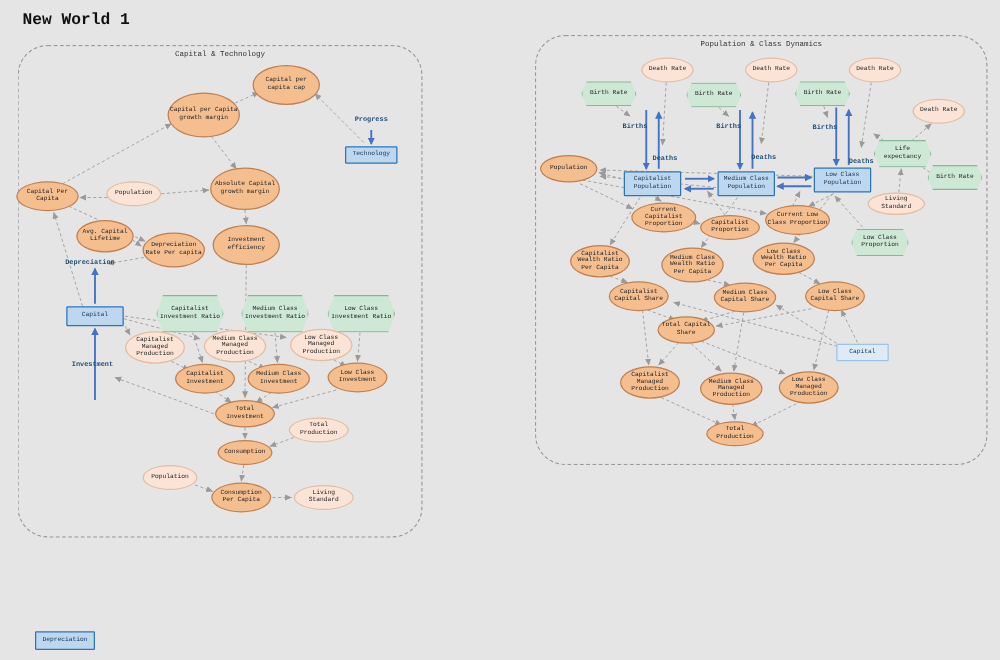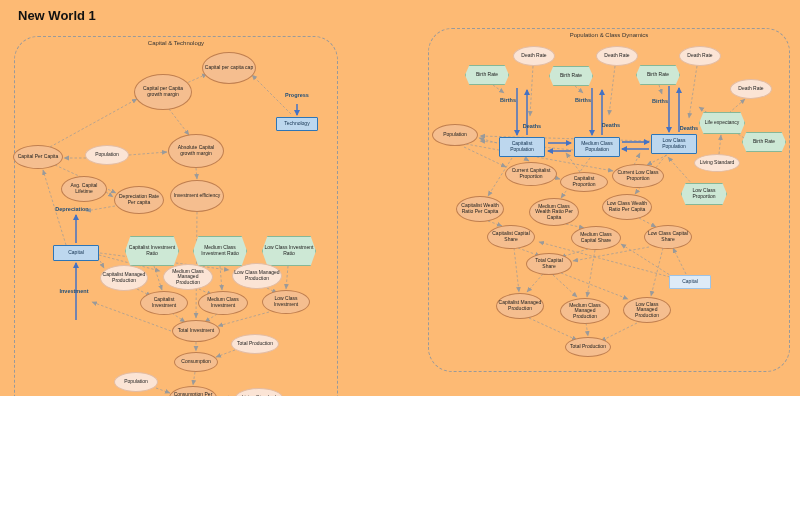--- a/index.html
+++ b/index.html
@@ -1,17 +1,17 @@
 <!DOCTYPE html>
 <html><head>
 <meta charset="utf-8">
 <style>
   html,body{margin:0;padding:0;background:#fff;}
-  #canvas{position:relative;width:800px;height:396px;background:#fdba74;
-          font-family:Liberation Sans, sans-serif;overflow:hidden;}
+  #canvas{position:relative;width:800px;height:528px;background:#e5e5e5;
+          font-family:Liberation Mono, monospace;overflow:hidden;}
   .page-title{position:absolute;left:18px;top:8px;margin:0;font-size:13px;
               font-weight:bold;color:#111;}
   .cluster{position:absolute;border:1px dashed #9a9a9a;border-radius:24px;}
   .cluster-title{position:absolute;top:3px;left:0;width:100%;text-align:center;
                  font-size:6px;color:#333;}
   .node{position:absolute;display:flex;align-items:center;justify-content:center;
         text-align:center;font-size:5px;line-height:1.12;color:#222;
         box-sizing:border-box;padding:1px;}
   .ellipse{border-radius:50%;}
   .orange{background:#F5BE8F;border:1px solid #C07F4F;}

